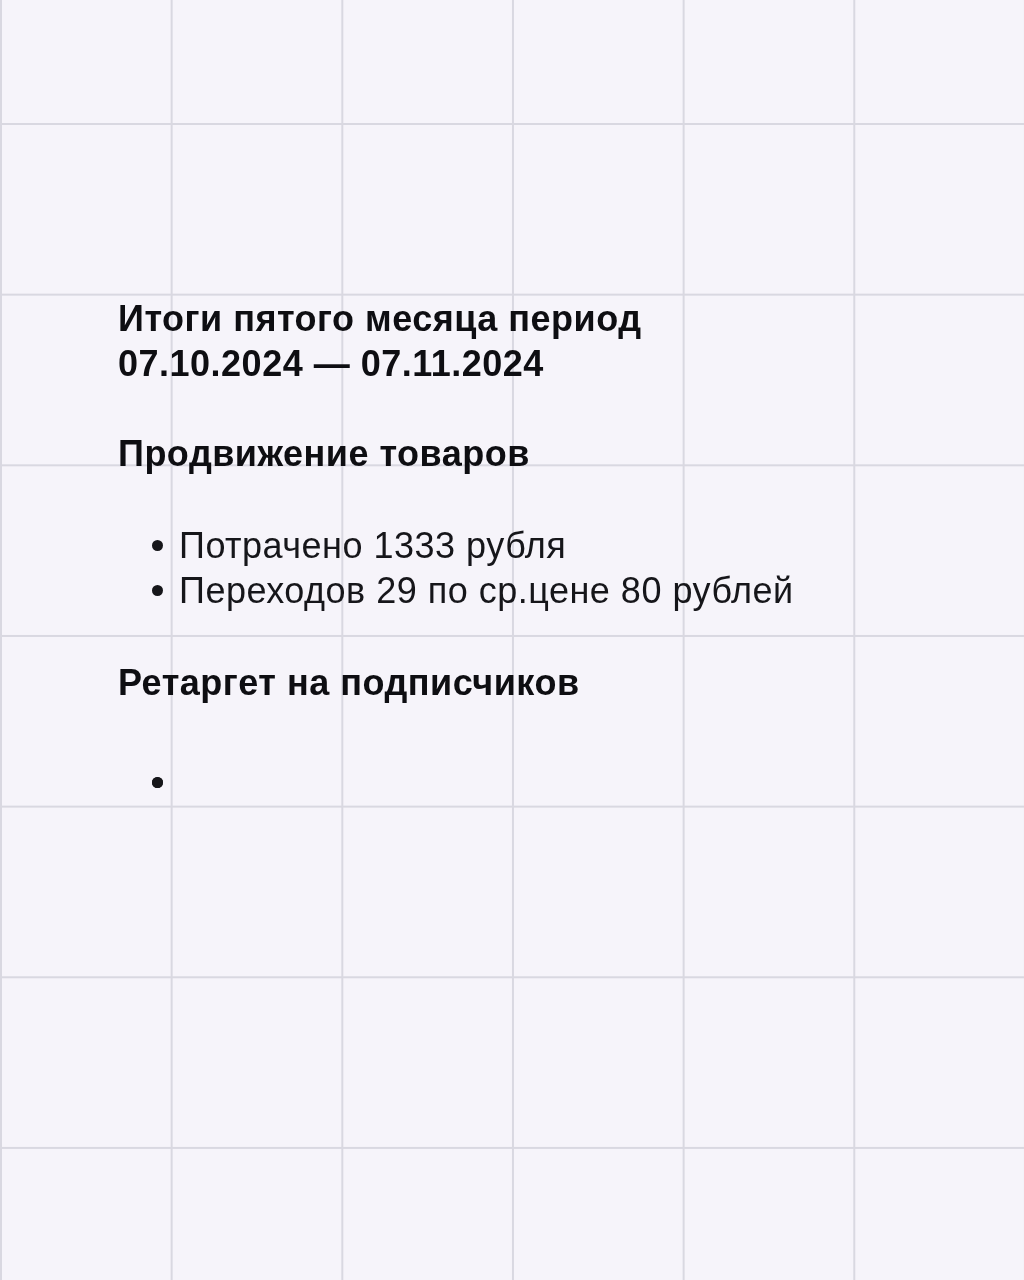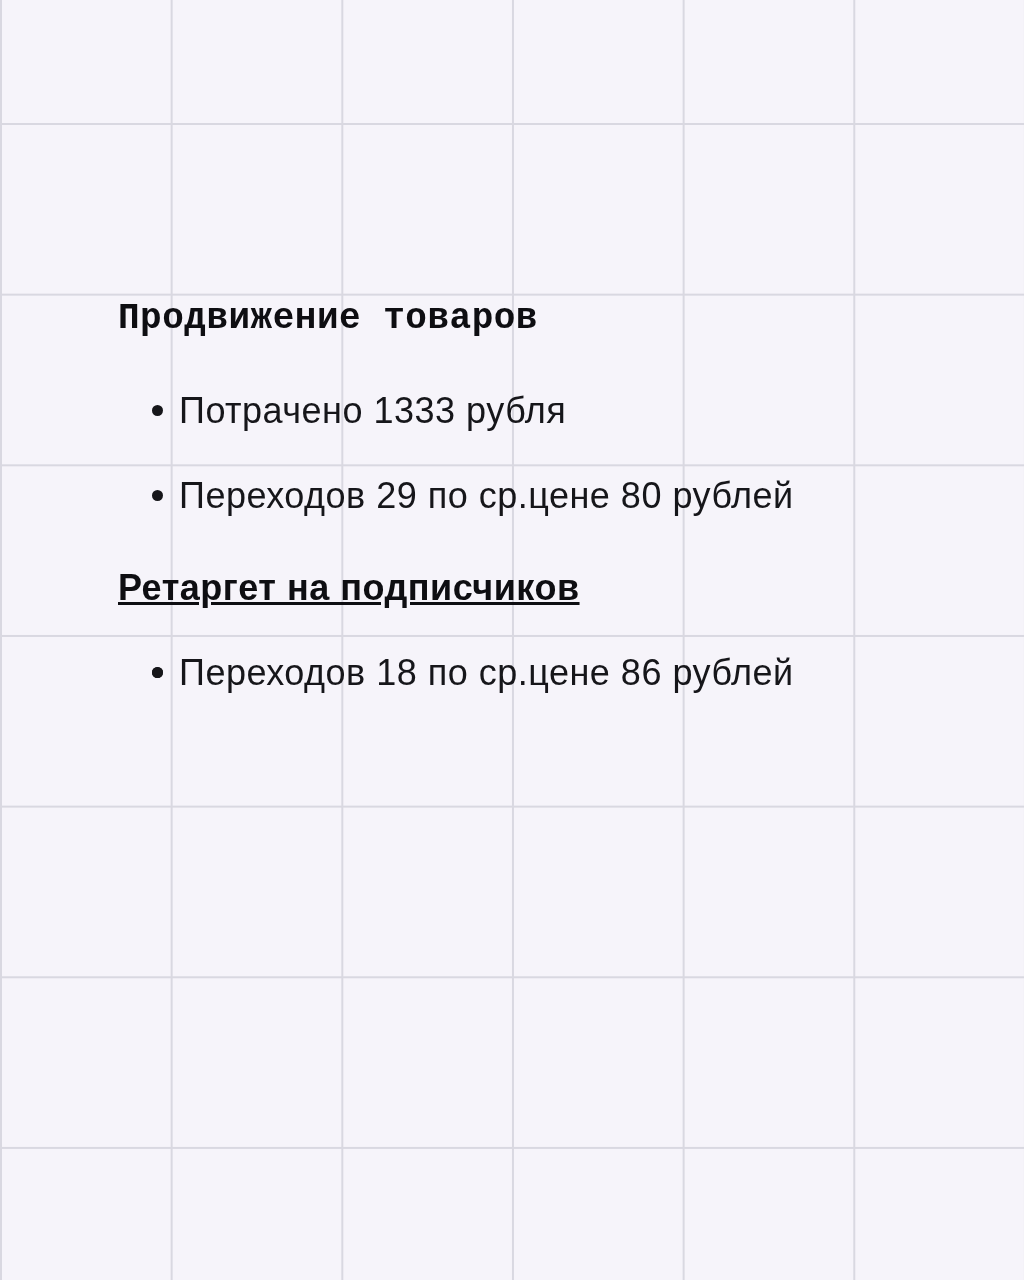--- a/index.html
+++ b/index.html
@@ -41,50 +41,53 @@
     font-weight: 700;
     color: var(--heading);
     margin-bottom: 45px;
   }
   .section-heading {
     font-size: 36px;
     line-height: 45px;
     font-weight: 700;
     color: var(--heading);
   }
-  .section-heading.first { margin-bottom: 47px; font-family: Liberation Mono, monospace; }
-  .section-heading.second { margin-bottom: 36px; text-decoration: underline; }
+  .section-heading.first { margin-bottom: 47px; }
+  .section-heading.second { margin-bottom: 55px; }
   ul.bullet-list {
     list-style: none;
     margin: 0;
     padding: 0;
   }
   ul.bullet-list.first { margin-bottom: 47px; }
   ul.bullet-list li {
     position: relative;
     padding-left: 61px;
-    margin-top: 40px;
   }
   ul.bullet-list li .bullet-dot {
     position: absolute;
     left: 34px;
     top: 17px;
     width: 11px;
     height: 11px;
     border-radius: 50%;
     background: var(--text);
   }
 </style>
 </head>
 <body>
 
 <div class="grid-bg"></div>
 
 <div class="content">
 
+  <div class="post-title">
+    <div>Итоги пятого месяца период</div>
+    <div>07.10.2024 — 07.11.2024</div>
+  </div>
 
   <div class="section-heading first">Продвижение товаров</div>
 
   <ul class="bullet-list first">
     <li>
       <span class="bullet-dot"></span>
       <span>Потрачено 1333 рубля</span>
     </li>
     <li>
       <span class="bullet-dot"></span>
@@ -93,17 +96,16 @@
   </ul>
 
   <div class="section-heading second">Ретаргет на подписчиков</div>
 
   <ul class="bullet-list second">
     <li>
       <span class="bullet-dot"></span>
     </li>
     <li>
       <span class="bullet-dot"></span>
-      <span>Переходов 18 по ср.цене 86 рублей</span>
     </li>
   </ul>
 
 </div>
 
 </body></html>

